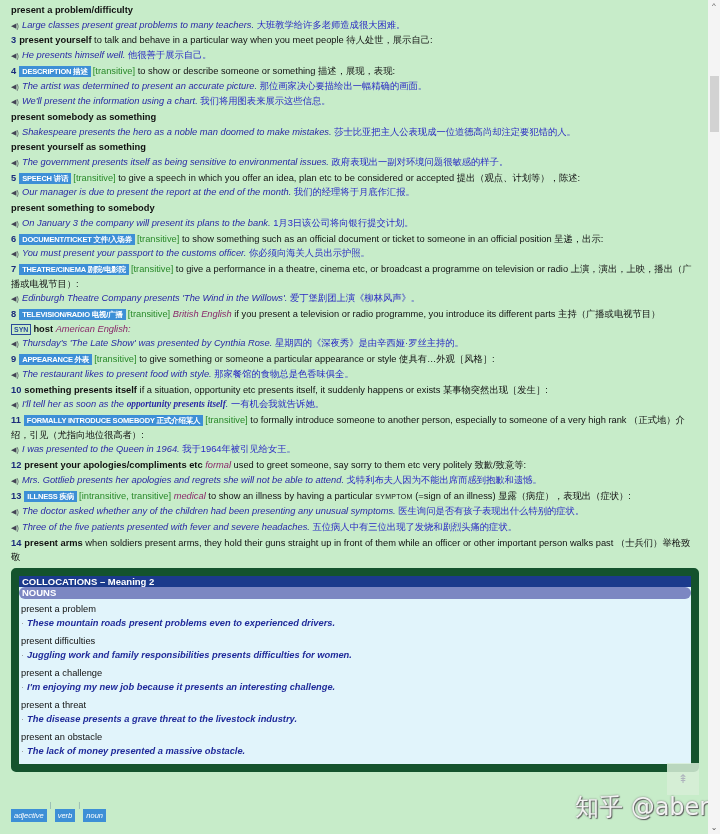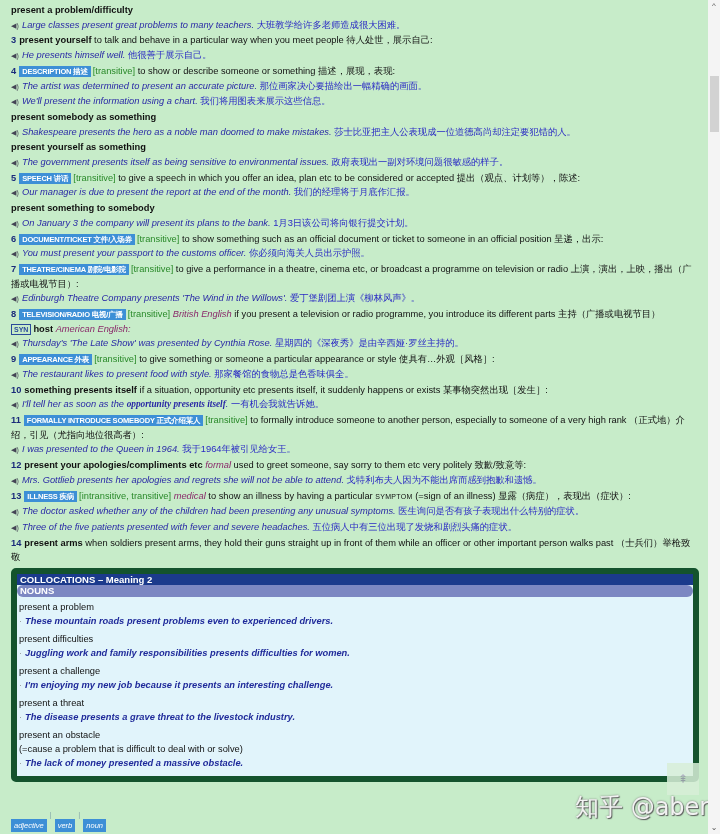--- a/index.html
+++ b/index.html
@@ -12,21 +12,21 @@
   .ex { color: #2929a6; font-style: italic; }
   .ex .zh { font-style: normal; color: #2929c4; }
   .ex .bi { font-weight: bold; font-family: Liberation Serif, serif; }
   .spk { display: inline-block; width: 8px; font-size: 7px; color: #445; font-style: normal; margin-right: 3px; }
   .num { font-weight: bold; color: #1a2a7a; margin-right: 3px; }
   .sign { display: inline-block; background: #3d8fd6; color: #fff; font-weight: bold; font-size: 7.5px; padding: 0 3px; line-height: 11px; margin-right: 2px; letter-spacing: -0.2px; }
   .gram { color: #2a8a2a; }
   .reg { color: #8a2a6a; font-style: italic; }
   .syn { display: inline-block; border: 1px solid #2a4a9a; color: #2a4a9a; font-size: 7px; font-weight: bold; padding: 0 2px; line-height: 9px; margin-right: 2px; }
   .sc { font-size: 7px; letter-spacing: 0.3px; }
-  .coll { margin-top: 3px; width: 688px; border: 6px solid #14532d; border-radius: 5px; background: #e1f4fb; overflow: hidden; }
+  .coll { margin-top: 3px; width: 688px; border: 8px solid #14532d; border-radius: 5px; background: #e1f4fb; overflow: hidden; }
   .coll-h { background: #1b3a8c; color: #fff; font-weight: bold; padding: 0 3px; line-height: 11px; font-size: 9.5px; }
   .coll-n { background: #7c87c2; color: #fff; font-weight: bold; padding: 0 3px; line-height: 12px; font-size: 9.5px; border-radius: 6px; }
   .coll-body { padding: 3px 2px 2px 2px; }
   .col-item { line-height: 14px; }
   .col-ex { color: #1f2a9a; font-style: italic; font-weight: bold; line-height: 14px; margin-bottom: 4px; }
   .col-ex .dot { color: #999; font-style: normal; font-weight: normal; margin-right: 3px; }
   .pos-row { margin-top: 14px; display: flex; align-items: center; gap: 3px; }
   .pos-btn { background: #3d8fd6; color: #fff; font-style: italic; font-size: 7.5px; padding: 2px 3px; line-height: 9px; margin-top: 23px; }
   .pos-sep { color: #8aa; font-size: 8px; }
   .hw-row { margin-top: 11px; display: flex; align-items: baseline; gap: 3px; white-space: nowrap; }
@@ -92,21 +92,20 @@
     <div class="coll-body">
         <div class="col-item">present a problem</div>
         <div class="col-ex"><span class="dot">·</span><span>These mountain roads present problems even to experienced drivers.</span></div>
         <div class="col-item">present difficulties</div>
         <div class="col-ex"><span class="dot">·</span><span>Juggling work and family responsibilities presents difficulties for women.</span></div>
         <div class="col-item">present a challenge</div>
         <div class="col-ex"><span class="dot">·</span><span>I'm enjoying my new job because it presents an interesting challenge.</span></div>
         <div class="col-item">present a threat</div>
         <div class="col-ex"><span class="dot">·</span><span>The disease presents a grave threat to the livestock industry.</span></div>
         <div class="col-item">present an obstacle</div>
-        <div class="col-item">(=cause a problem that is difficult to deal with or solve)</div>
         <div class="col-ex"><span class="dot">·</span><span>The lack of money presented a massive obstacle.</span></div>
       </div>
     </div>
     <div class="pos-row">
       <span class="pos-btn">adjective</span>
       <span class="pos-sep">|</span>
       <span class="pos-btn">verb</span>
       <span class="pos-sep">|</span>
       <span class="pos-btn">noun</span>
     </div>

